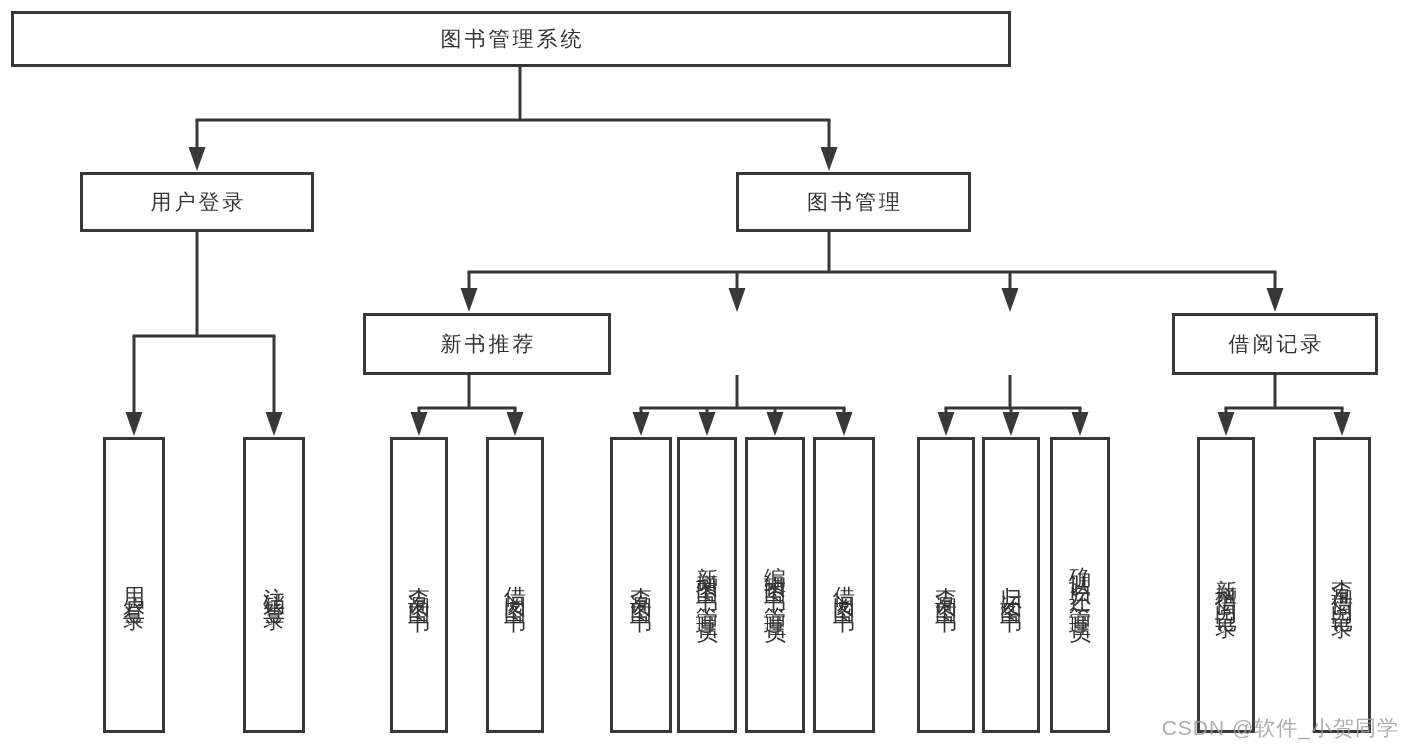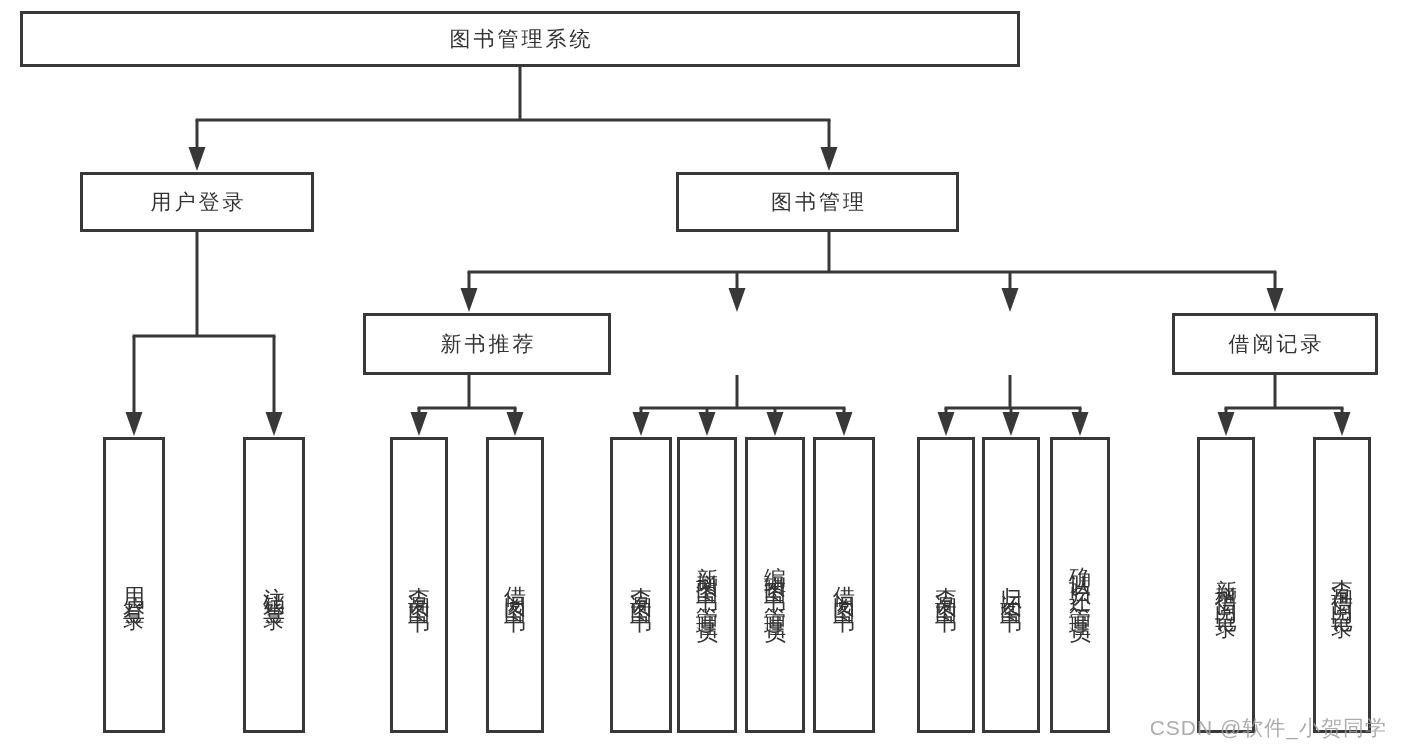--- a/index.html
+++ b/index.html
@@ -30,21 +30,21 @@
   .vbox .vlabel{
     writing-mode:vertical-rl;
     text-orientation:mixed;
     font-size:22px;
     letter-spacing:8px;
     line-height:1;
     white-space:nowrap;
   }
   #watermark{
     position:absolute;
-    right:18px;
+    right:6px;
     bottom:5px;
     font-size:21px;
     color:rgba(158,158,158,0.85);
     letter-spacing:1px;
     white-space:nowrap;
   }
 </style>
 </head>
 <body>
 
@@ -116,28 +116,28 @@
 
       <polygon points="937.5,412 954.5,412 946,436"></polygon>
       <polygon points="1002.5,412 1019.5,412 1011,436"></polygon>
       <polygon points="1071.5,412 1088.5,412 1080,436"></polygon>
 
       <polygon points="1217.5,412 1234.5,412 1226,436"></polygon>
       <polygon points="1333.5,412 1350.5,412 1342,436"></polygon>
     </g>
   </svg>
 
-  <div class="node" style="left:20px;top:11px;width:1000px;height:56px">
+  <div class="node" style="left:11px;top:11px;width:1000px;height:56px">
     <span class="hlabel">图书管理系统</span>
   </div>
 
   <div class="node" style="left:80px;top:172px;width:234px;height:60px">
     <span class="hlabel">用户登录</span>
   </div>
-  <div class="node" style="left:676px;top:172px;width:283px;height:60px">
+  <div class="node" style="left:736px;top:172px;width:235px;height:60px">
     <span class="hlabel">图书管理</span>
   </div>
 
   <div class="node" style="left:363px;top:313px;width:248px;height:62px">
     <span class="hlabel">新书推荐</span>
   </div>
   <div class="node" style="left:1172px;top:313px;width:206px;height:62px">
     <span class="hlabel">借阅记录</span>
   </div>
 

